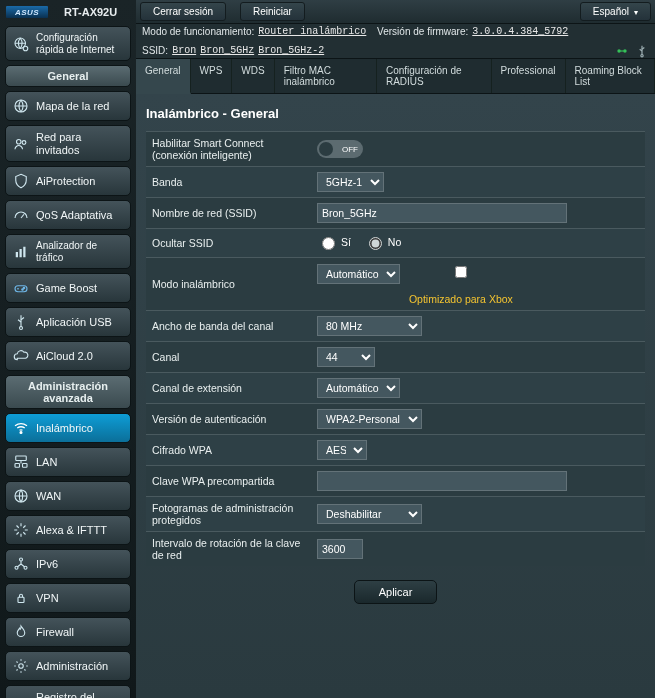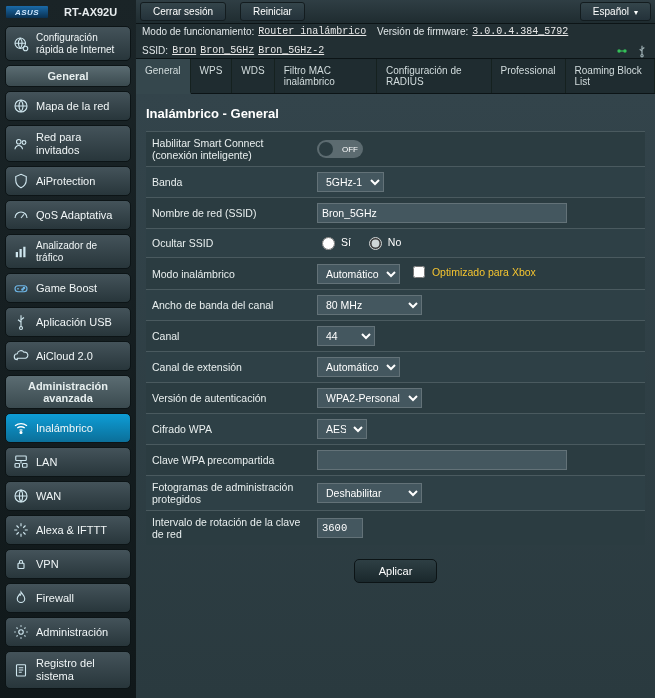--- a/index.html
+++ b/index.html
@@ -85,33 +85,33 @@
     border-top:1px solid var(--row-sep); padding:5px 6px; vertical-align:middle;
     background:#2b3c41;
   }
   table.form tr:nth-child(even) td { background:#2e4046;}
   table.form td.lab { width:165px; color:#e9efef;}
   .inp, select.sel {
     background:#44575f; border:1px solid #637278; color:#fff; font-size:10.5px;
     padding:2px 4px; height:20px;
   }
   .inp { width:250px;}
-  .inp.small { width:46px;font-family:Liberation Mono, monospace;}
+  .inp.small { width:46px;}
   .sel.wide { width:105px;}
   .sel.auto{ width:auto;}
   .toggle {
     width:46px;height:18px;border-radius:9px;display:inline-flex;align-items:center;
     background:#5c6b70; position:relative; font-size:8px;color:#fff;justify-content:flex-end;
     padding:0 5px; cursor:pointer;
   }
   .toggle::before { content:""; position:absolute; left:2px; top:2px; width:14px;height:14px;border-radius:50%;
     background:#2b3c41;}
   .radio-lbl { display:inline-flex; align-items:center; gap:3px; margin-right:10px; color:#fff;}
   .radio-lbl input { accent-color:#cfd6d7;}
-  .chk { display:inline-flex;align-items:center;gap:4px;margin-left:6px;color:var(--link);}
+  .chk { display:inline-flex;align-items:center;gap:12px;margin-left:6px;color:var(--link);flex-direction:column;}
   .chk input{ width:12px;height:12px;}
   .apply-row { text-align:center; padding-top:14px;}
   .apply-btn {
     display:inline-block; padding:5px 24px; border-radius:5px; border:1px solid #0c1416;
     background:linear-gradient(#2e3f44,#1a282c); color:#fff; font-size:11px; cursor:pointer;
   }
   
   .content::-webkit-scrollbar{width:8px;} .content::-webkit-scrollbar-thumb{background:#4a5a5f;border-radius:4px;}
 </style>
 </head>
@@ -247,20 +247,31 @@
         </span>
         <span class="lbl">WAN</span>
       </div>
     <div class="side-block item">
         <span class="sb-icon">
           <svg viewBox="0 0 24 24" fill="none" stroke="#cfe6ee" stroke-width="1.5">
             <path d="M12 3v4M12 17v4M3 12h4M17 12h4M6 6l3 3M15 15l3 3M18 6l-3 3M9 15l-3 3"></path>
           </svg>
         </span>
         <span class="lbl">Alexa &amp; IFTTT</span>
+      </div>
+    <div class="side-block item">
+        <span class="sb-icon">
+          <svg viewBox="0 0 24 24" fill="none" stroke="#cfe6ee" stroke-width="1.5">
+            <circle cx="12" cy="6" r="2"></circle>
+            <circle cx="6" cy="17" r="2"></circle>
+            <circle cx="18" cy="17" r="2"></circle>
+            <path d="M12 8v4M12 12l-5 4M12 12l5 4"></path>
+          </svg>
+        </span>
+        <span class="lbl">IPv6</span>
       </div>
     <div class="side-block item">
         <span class="sb-icon">
           <svg viewBox="0 0 24 24" fill="none" stroke="#cfe6ee" stroke-width="1.5">
             <rect x="8" y="11" width="8" height="7" rx="1"></rect>
             <path d="M10 11V9a2 2 0 114 0v2"></path>
           </svg>
         </span>
         <span class="lbl">VPN</span>
       </div>

